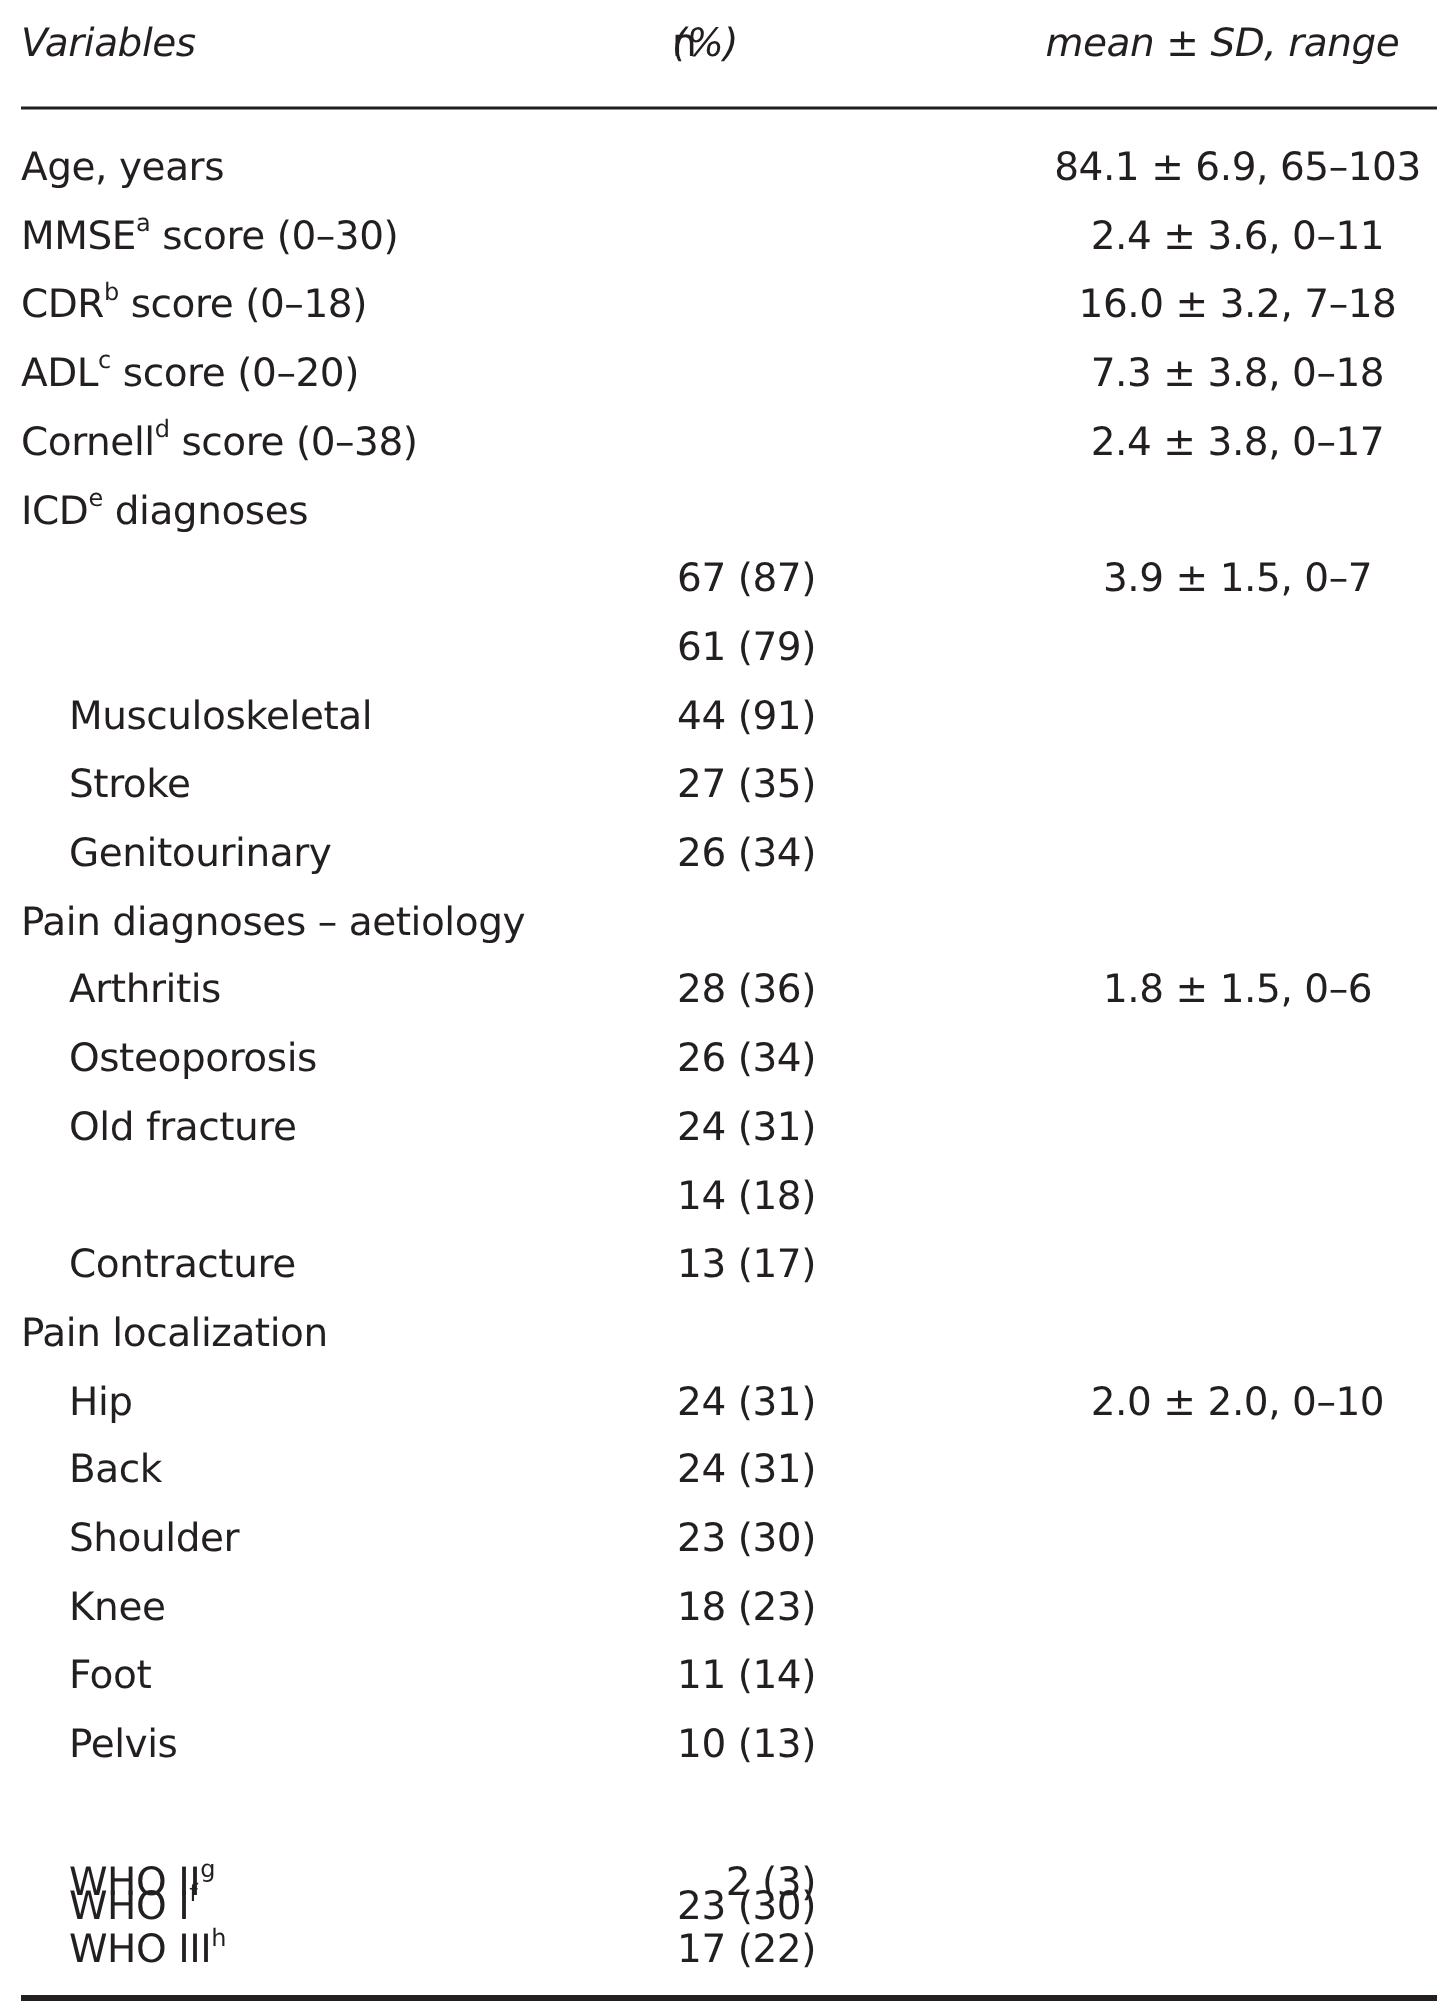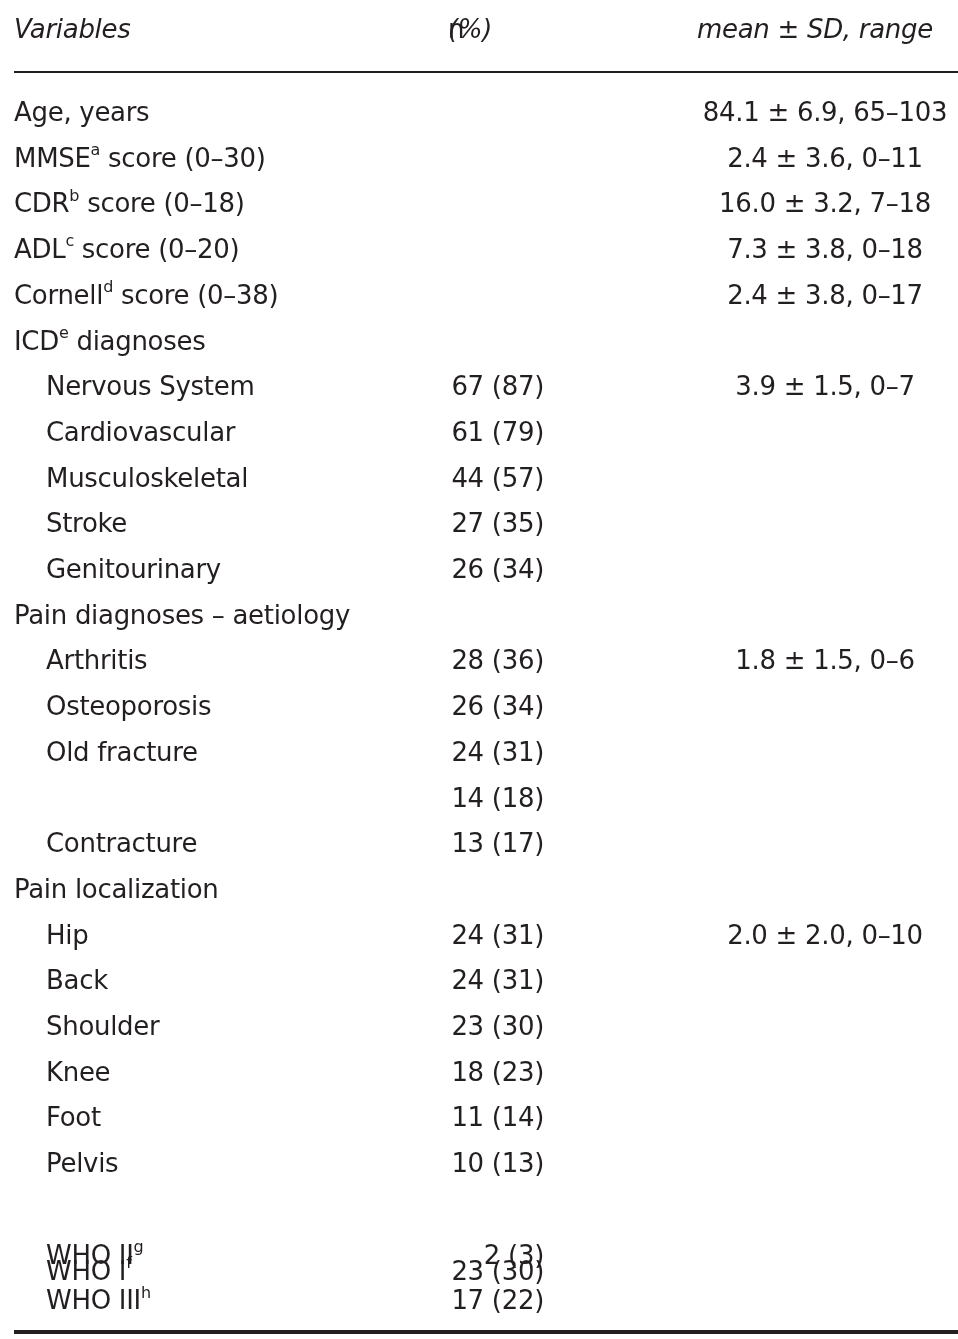--- a/index.html
+++ b/index.html
@@ -60,32 +60,30 @@
         <div class="cell c1"><span>Cornell</span><sup>d</sup><span style="white-space: pre;"> score (0–38)</span></div>
         <div class="cell c2"></div>
         <div class="cell c3">2.4 ± 3.8, 0–17</div>
       </div>
       <div class="row" style="top: 318.5px;">
         <div class="cell c1"><span>ICD</span><sup>e</sup><span style="white-space: pre;"> diagnoses</span></div>
         <div class="cell c2"></div>
         <div class="cell c3"></div>
       </div>
       <div class="row" style="top: 364.2px;">
-        <div class="cell c1 ind"><span>Nervous System</span></div>
         <div class="cell c2">67 (87)</div>
         <div class="cell c3">3.9 ± 1.5, 0–7</div>
       </div>
       <div class="row" style="top: 409.9px;">
-        <div class="cell c1 ind"><span>Cardiovascular</span></div>
         <div class="cell c2">61 (79)</div>
         <div class="cell c3"></div>
       </div>
       <div class="row" style="top: 455.6px;">
         <div class="cell c1 ind"><span>Musculoskeletal</span></div>
-        <div class="cell c2">44 (57)</div>
+        <div class="cell c2">44 (91)</div>
         <div class="cell c3"></div>
       </div>
       <div class="row" style="top: 501.3px;">
         <div class="cell c1 ind"><span>Stroke</span></div>
         <div class="cell c2">27 (35)</div>
         <div class="cell c3"></div>
       </div>
       <div class="row" style="top: 547px;">
         <div class="cell c1 ind"><span>Genitourinary</span></div>
         <div class="cell c2">26 (34)</div>

